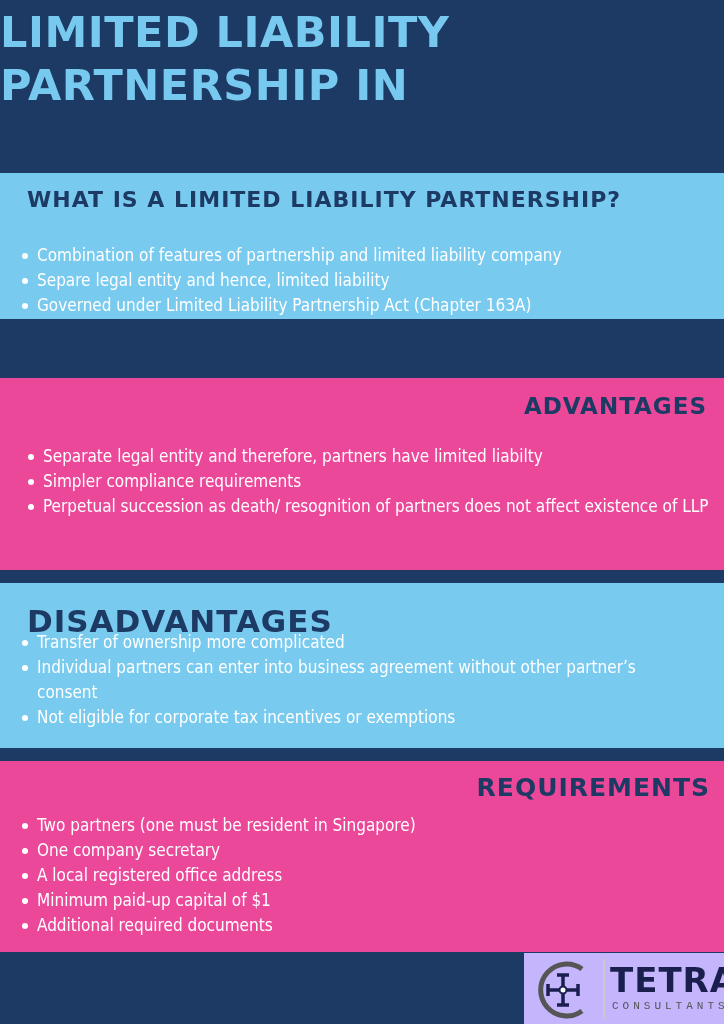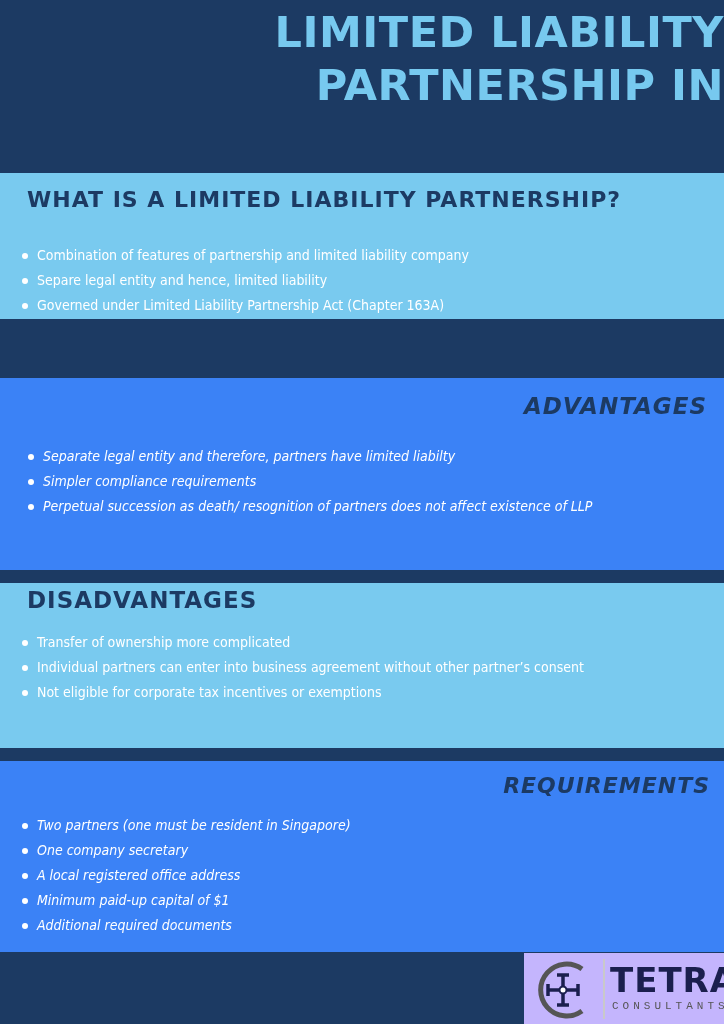--- a/index.html
+++ b/index.html
@@ -7,37 +7,37 @@
     width: 724px; height: 1024px; position: relative; overflow: hidden;
     background: #1c3a63;
     font-family: "DejaVu Sans", sans-serif;
   }
   .header {
     position: absolute; left: 0; top: 0; width: 724px; height: 173px;
     background: #1c3a63;
   }
   .title {
     position: absolute; left: 0; top: 6px; width: 724px;
-    text-align: right; color: #77c9ef;
+    text-align: left; color: #77c9ef;
     font-family: "DejaVu Sans", sans-serif; font-weight: bold;
     font-size: 43px; line-height: 53px; letter-spacing: 0.5px;
   }
   .section { position: absolute; left: 0; width: 724px; }
   .light { background: #79caef; }
-  .gray { background: #3b82f6; font-style: italic; }
+  .gray { background: #ec4899; }
   .divider { position: absolute; left: 0; width: 724px; background: #1c3a63; }
   .sec-title {
     position: absolute; color: #1c3a63; font-weight: bold;
     font-family: "DejaVu Sans", sans-serif; letter-spacing: 1px;
     white-space: nowrap;
   }
   ul.items {
     position: absolute; margin: 0; padding: 0; list-style: none;
     color: #ffffff; font-family: "DejaVu Sans Condensed", "DejaVu Sans", sans-serif;
-    font-size: 14px; line-height: 25px;
+    font-size: 17px; line-height: 25px;
   }
   ul.items li { position: relative; padding-left: 17px; }
   ul.items li::before {
     content: ""; position: absolute; left: 2px; top: 10px;
     width: 6px; height: 6px; border-radius: 50%; background: #ffffff;
   }
   .logo-box {
     position: absolute; left: 524px; top: 953px; width: 223px; height: 71px;
     background: #c4b5fd;
   }
@@ -77,31 +77,31 @@
   <div class="sec-title" style="right:17px;top:15px;font-size:23px;">ADVANTAGES</div>
   <ul class="items" style="left:26px;top:66px;width:690px;">
     <li>Separate legal entity and therefore, partners have limited liabilty</li>
     <li>Simpler compliance requirements</li>
     <li>Perpetual succession as death/ resognition of partners does not affect existence of LLP</li>
   </ul>
 </div>
 <div class="divider" style="top:570px;height:13px;"></div>
 
 <div class="section light" style="top:583px;height:165px;">
-  <div class="sec-title" style="left:27px;top:4px;font-size:23px;">DISADVANTAGES</div>
+  <div class="sec-title" style="left:27px;top:20px;font-size:31px;">DISADVANTAGES</div>
   <ul class="items" style="left:20px;top:47px;width:680px;">
     <li>Transfer of ownership more complicated</li>
     <li>Individual partners can enter into business agreement without other partner’s consent</li>
     <li>Not eligible for corporate tax incentives or exemptions</li>
   </ul>
 </div>
 <div class="divider" style="top:748px;height:13px;"></div>
 
 <div class="section gray" style="top:761px;height:191px;">
-  <div class="sec-title" style="right:14px;top:12px;font-size:22px;">REQUIREMENTS</div>
+  <div class="sec-title" style="right:14px;top:12px;font-size:25px;">REQUIREMENTS</div>
   <ul class="items" style="left:20px;top:52px;width:680px;">
     <li>Two partners (one must be resident in Singapore)</li>
     <li>One company secretary</li>
     <li>A local registered office address</li>
     <li>Minimum paid-up capital of $1</li>
     <li>Additional required documents</li>
   </ul>
 </div>
 
 <div class="logo-box">

